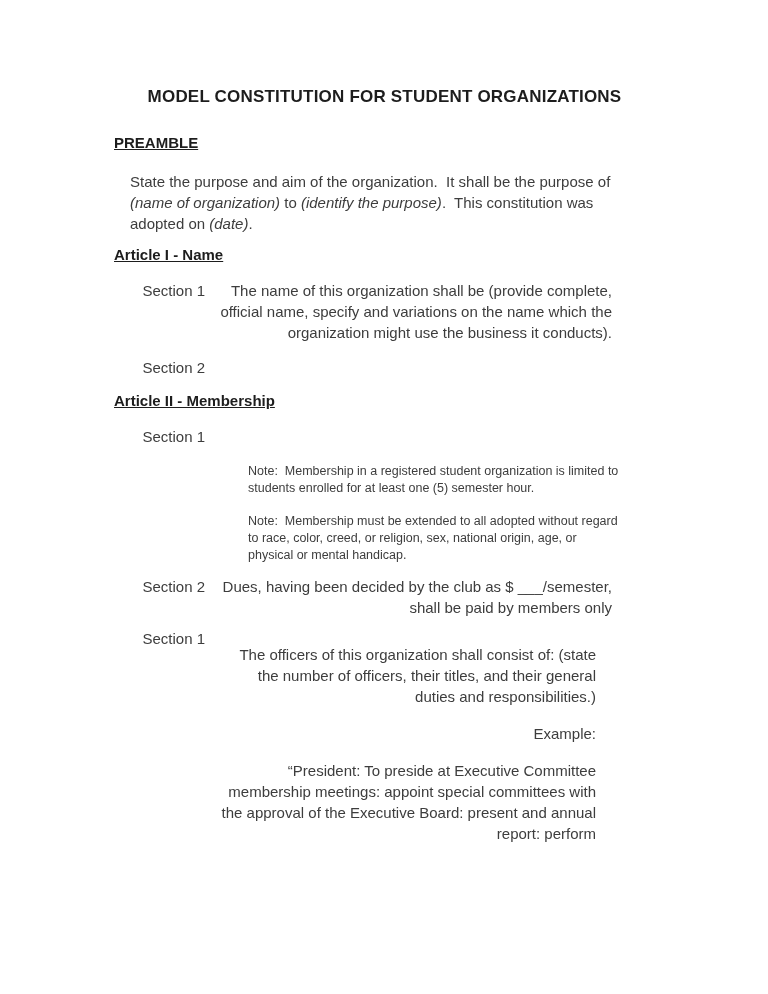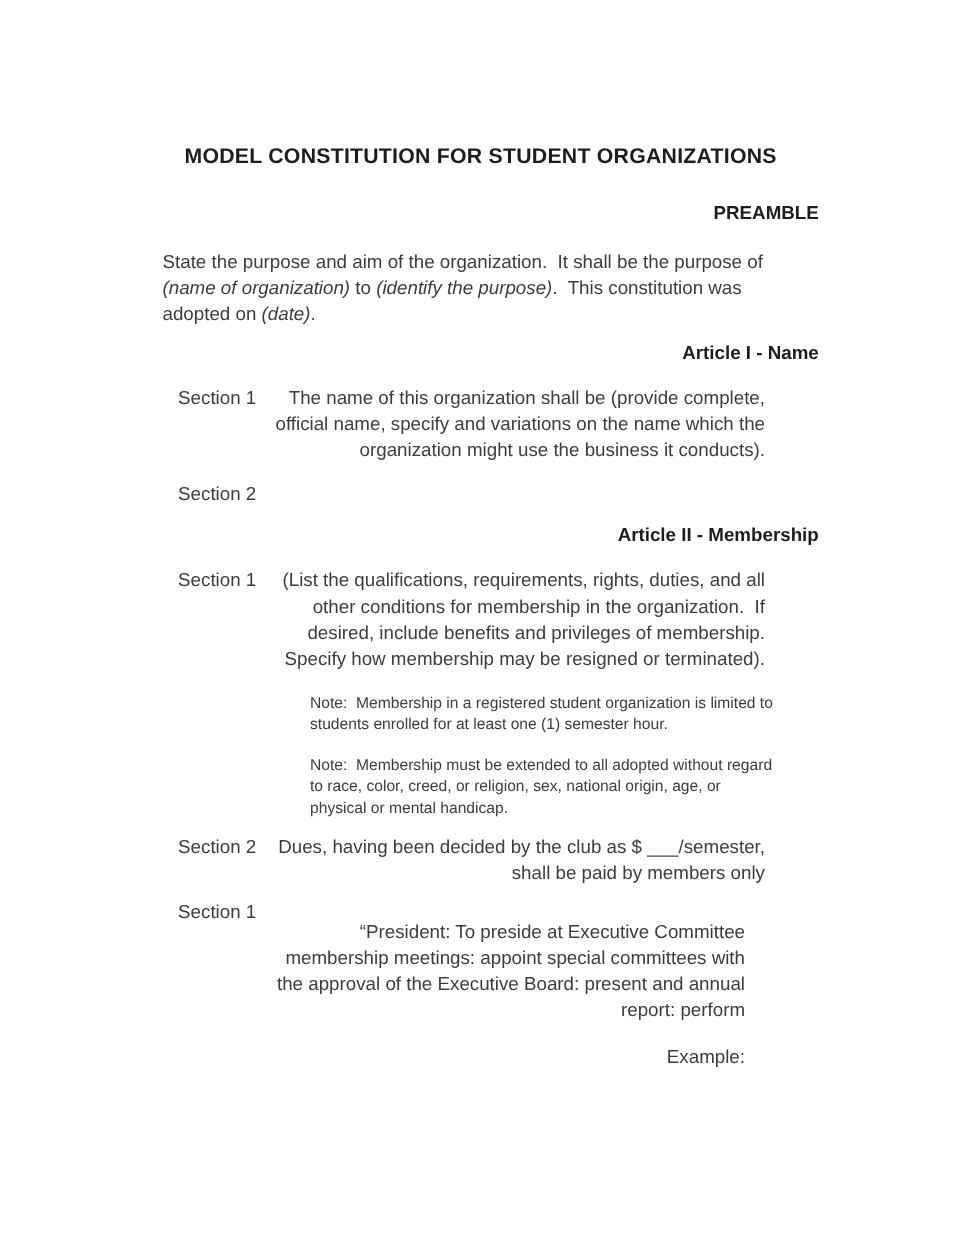--- a/index.html
+++ b/index.html
@@ -11,39 +11,40 @@
     width: 768px;
     height: 994px;
     font-family: "Liberation Sans", sans-serif;
     color: #3d3d3d;
     overflow: hidden;
   }
   .content {
     box-sizing: border-box;
     margin-left: 114px;
     width: 541px;
-    padding-top: 114px;
+    padding-top: 86px;
   }
   .doc-title {
     margin: 0 0 24px 0;
     font-size: 17px;
     line-height: 22px;
     font-weight: bold;
     color: #1d1d1d;
     text-align: center;
     letter-spacing: 0.2px;
     white-space: nowrap;
   }
   .center-heading {
     margin: 0;
     font-size: 15px;
     line-height: 21px;
     font-weight: bold;
     color: #1d1d1d;
-    text-align: right;
+    text-align: left;
+    text-decoration: underline;
   }
   .body-text {
     font-size: 15px;
     line-height: 21px;
     white-space: pre-wrap;
   }
   .para {
     margin: 16px;
   }
   .preamble-para {
@@ -102,34 +103,34 @@
   </div>
 
   <div class="section-row mb12">
     <div class="sec-label">Section 2</div>
   </div>
 
   <h2 class="center-heading mb15">Article II - Membership</h2>
 
   <div class="section-row mb8">
     <div class="sec-label">Section 1</div>
-    <div class="sec-body body-text">(List the qualifications, requirements, rights, duties, and all other conditions for membership in the organization.  If desired, include benefits and privileges of membership.  Specify how membership may be resigned or terminated).</div>
   </div>
 
-  <p class="para note mb15">Note:  Membership in a registered student organization is limited to students enrolled for at least one (1) semester hour.</p>
+  <p class="para note mb15">Note:  Membership in a registered student organization is limited to students enrolled for at least one (5) semester hour.</p>
 
   <p class="para note mb12">Note:  Membership must be extended to all adopted without regard to race, color, creed, or religion, sex, national origin, age, or physical or mental handicap.</p>
 
   <div class="section-row mb10">
     <div class="sec-label">Section 2</div>
     <div class="sec-body body-text">Dues, having been decided by the club as $ ___/semester, shall be paid by members only</div>
   </div>
 
 
   <div class="section-row">
     <div class="sec-label">Section 1</div>
     <div class="sec-body">
+      <p class="para body-text">The officers of this organization shall consist of: (state the number of officers, their titles, and their general duties and responsibilities.)</p>
+      <p class="para body-text mt10">Example:</p>
       <p class="para body-text">“President: To preside at Executive Committee membership meetings: appoint special committees with the approval of the Executive Board: present and annual report: perform</p>
-      <p class="para body-text mt10">Example:</p>
     </div>
   </div>
 
 </div>
 
 </body></html>

